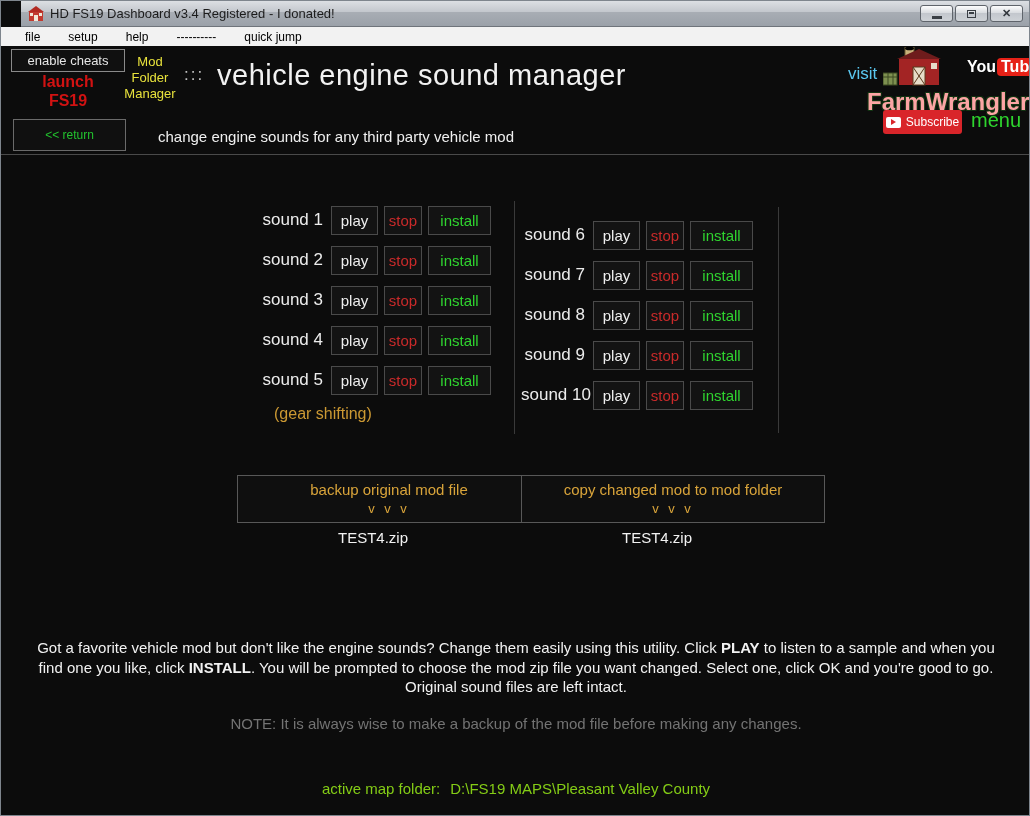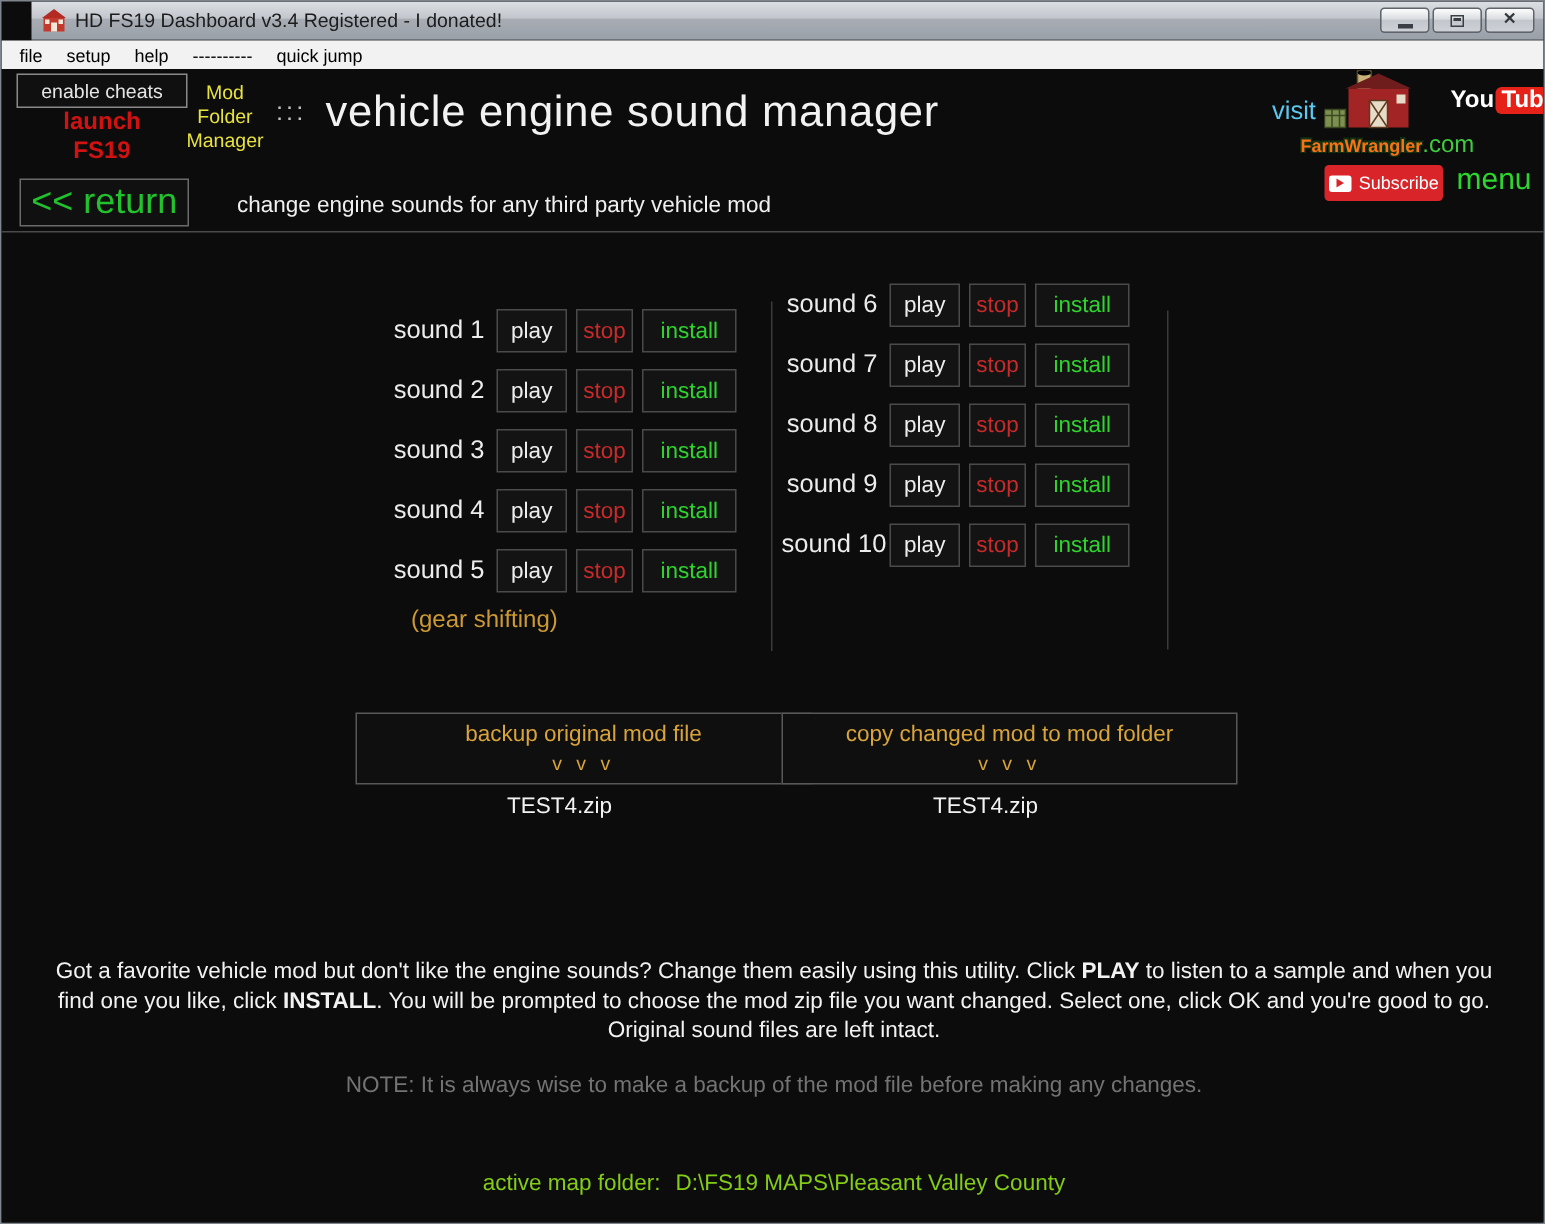--- a/index.html
+++ b/index.html
@@ -22,64 +22,64 @@
     background:linear-gradient(#fdfdfd, #d9dce0 45%, #c3c7cd 50%, #ced2d7);
     display:flex; align-items:center; justify-content:center; cursor:default;
   }
   .glyph-min { width:10px; height:3px; background:#3a3f45; margin-top:7px; }
   .glyph-max { width:9px; height:8px; border:1px solid #3a3f45; position:relative; }
   .glyph-max::after { content:""; position:absolute; left:1px; right:1px; top:1px; height:2px; background:#3a3f45; }
   .glyph-close { font-size:11px; font-weight:bold; color:#33383e; line-height:1; }
   
   .menubar {
     height:19px; background:#f2f2f2; display:flex; align-items:center;
-    font-size:12px; color:#000; padding-left:8px; gap:0;
+    font-size:12px; color:#000; padding-left:20px; gap:12px;
   }
   .menu-item { padding:0 12px 0 4px; }
   
   .content { position:relative; width:100%; height:771px; background:#0c0c0c; color:#ececec;text-decoration:underline; }
   .abs { position:absolute; }
   
   .enable-cheats {
     left:10px; top:3px; width:114px; height:23px;
     border:1px solid #8a8a8a; background:#101010; color:#e6e6e6; font-size:13px;
     display:flex; align-items:center; justify-content:center;
   }
   .launch { left:14px; top:26px; width:106px; text-align:center;
     color:#d11212; font-size:16px; font-weight:bold; line-height:19px; }
   .modfolder { left:118px; top:8px; width:62px; text-align:center;
     color:#e8e23c; font-size:13px; line-height:16px; }
   .dots { left:183px; top:19px; color:#c0c0c0; font-size:17px; letter-spacing:2px; }
   .page-title { left:216px; top:13px; color:#f2f2f2; font-size:29px; letter-spacing:0.5px; }
   .visit { left:847px; top:18px; color:#5bc8f0; font-size:17px; }
   .barn-logo { left:882px; top:1px; width:72px; height:44px; }
   .brand { left:866px; top:42px; white-space:nowrap; }
-  .brand-name { color:#f97316; font-size:12px; font-weight:bold;
+  .brand-name { color:#fca5a5; font-size:24px; font-weight:bold;
     text-shadow:1px 1px 0 #123312, -1px -1px 0 #123312, 1px -1px 0 #123312, -1px 1px 0 #123312; }
   .brand-com { color:#3fca3f; font-size:16px; }
   .yt { left:966px; top:12px; display:flex; align-items:center; }
   .yt-you { color:#fff; font-weight:bold; font-size:16px; }
   .yt-tube { color:#fff; font-weight:bold; font-size:16px; background:#e62117;
     border-radius:4px; padding:0 4px; margin-left:1px; }
   .subscribe { left:882px; top:64px; width:79px; height:24px; background:#d9252a;
     border-radius:3px; display:flex; align-items:center; justify-content:center; gap:5px;
     color:#fff; font-size:12px; }
   .sub-play { width:15px; height:11px; background:#fff; border-radius:2px; position:relative; }
   .sub-play::after { content:""; position:absolute; left:5px; top:2.5px;
     border-left:5px solid #d9252a; border-top:3px solid transparent; border-bottom:3px solid transparent; }
   .menu-link { left:970px; top:63px; color:#2ed52e; font-size:20px; }
   
   .return-btn { left:12px; top:73px; width:113px; height:32px; border:1px solid #6a6a6a;
-    background:#101010; color:#22c22e; font-size:24px;
+    background:#101010; color:#22c22e; font-size:12px;
     display:flex; align-items:center; justify-content:center; }
   .subtitle { left:157px; top:82px; color:#f0f0f0; font-size:15px; }
   .hr { left:0; top:108px; width:1030px; height:1px; background:#4a4a4a; }
   
   .sounds-left { left:236px; top:159px; }
-  .sounds-right { left:520px; top:142px; }
+  .sounds-right { left:520px; top:174px; }
   .sound-row { display:flex; align-items:center; height:30px; margin-bottom:10px; }
   .sound-label { width:94px; text-align:right; padding-right:8px; color:#ececec; font-size:17px; white-space:nowrap; }
   .sounds-right .sound-label { width:72px; }
   .btn-dark { display:flex; align-items:center; justify-content:center;
     background:#131313; border:1px solid #4a4a4a; height:29px; font-size:15px; cursor:default; }
   .btn-play { width:47px; color:#eeeeee; margin-right:6px; }
   .btn-stop { width:38px; color:#c92a2a; margin-right:6px; }
   .btn-install { width:63px; color:#2fd42f; }
   .gear-note { margin:3px 0 0 37px; color:#cc9933; font-size:16px; }
   .vdiv { width:1px; background:#3a3a3a; }

